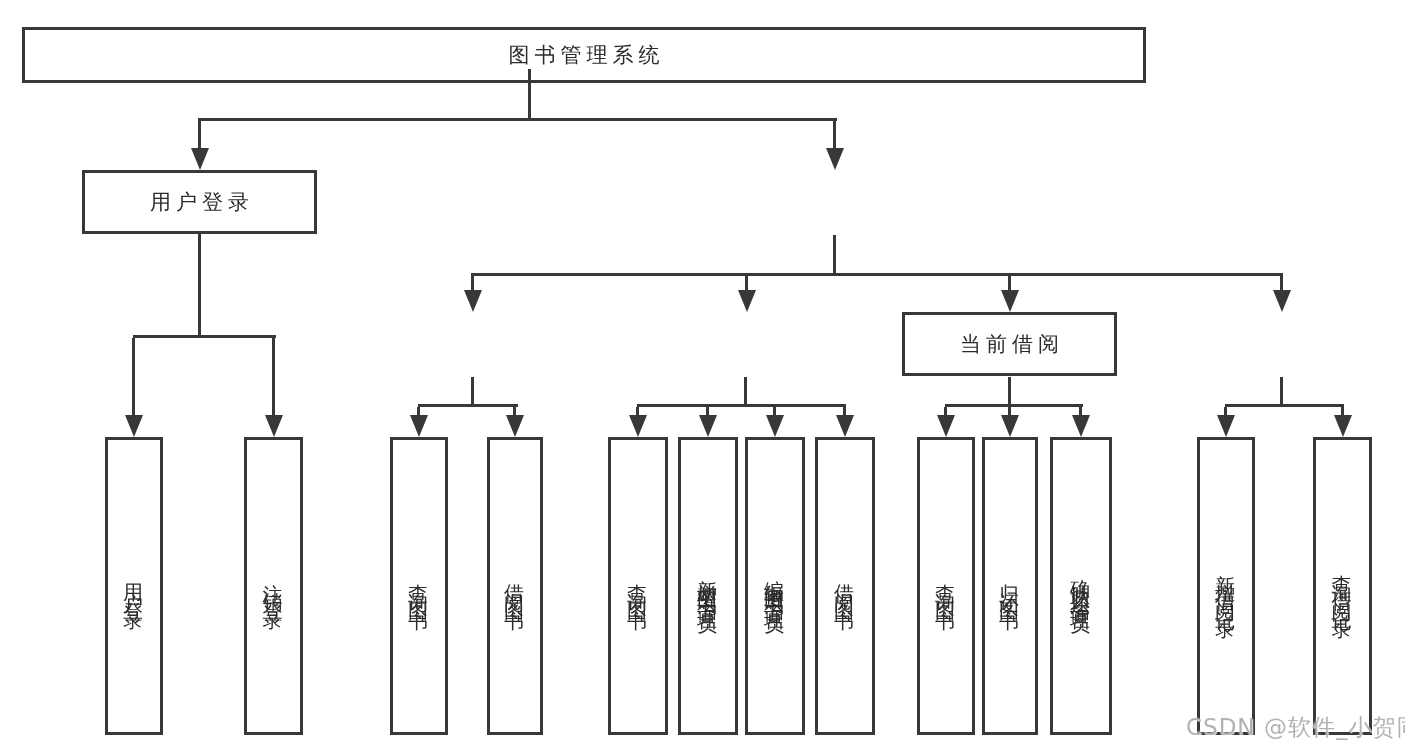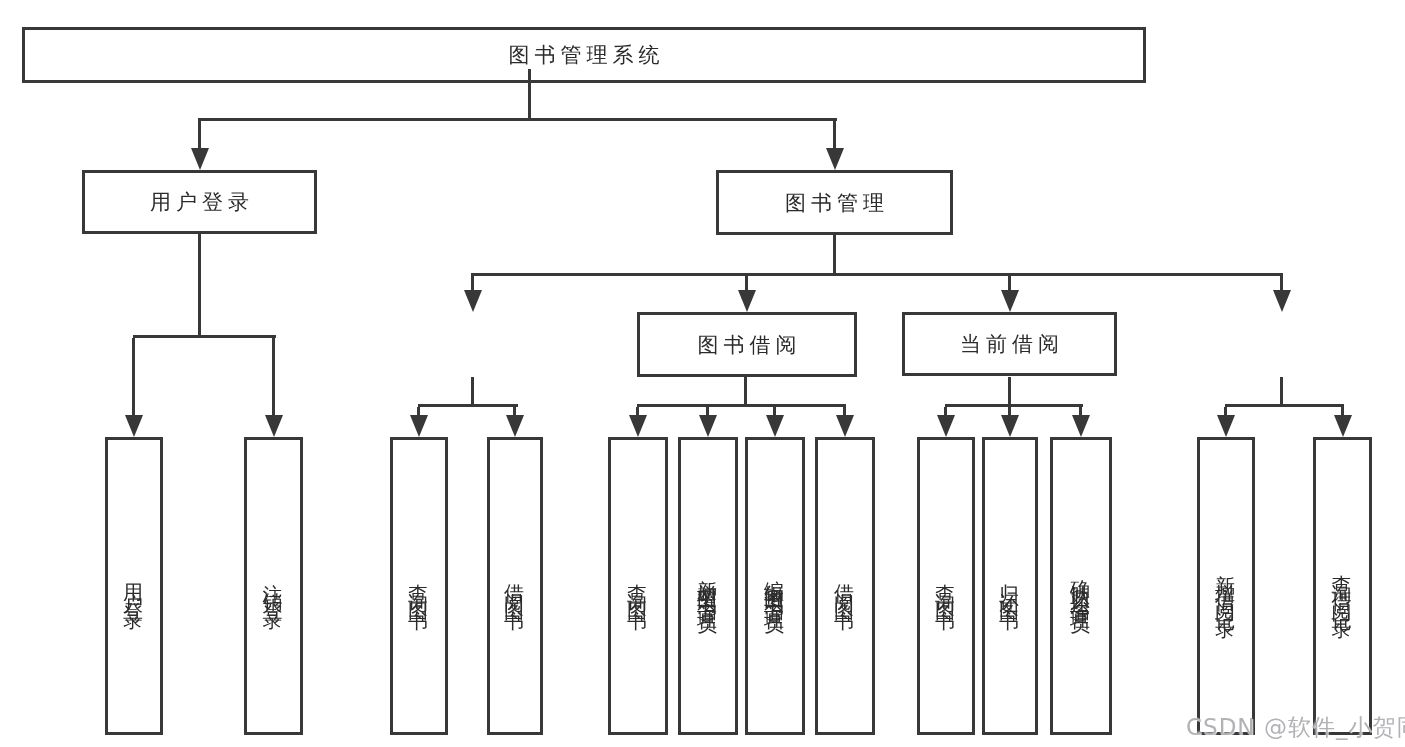--- a/index.html
+++ b/index.html
@@ -67,41 +67,39 @@
 
   <div class="hline" style="left:198px; top:118px; width:639px;"></div>
 
   <div class="vline" style="left:198px; top:121px; height:29px;"></div>
   <div class="arrow" style="left:191px; top:148px;"></div>
 
   <div class="vline" style="left:833px; top:121px; height:29px;"></div>
   <div class="arrow" style="left:826px; top:148px;"></div>
 
   <div class="box" style="left:82px; top:170px; width:235px; height:64px;">用户登录</div>
-  <div class="box" style="left:716px; top:170px; width:237px; height:65px;">图书管理</div>
 
   <div class="vline" style="left:198px; top:234px; height:101px;"></div>
   <div class="hline" style="left:133px; top:335px; width:143px;"></div>
   <div class="vline" style="left:132px; top:338px; height:77px;"></div>
   <div class="arrow" style="left:125px; top:415px;"></div>
   <div class="vline" style="left:272px; top:338px; height:77px;"></div>
   <div class="arrow" style="left:265px; top:415px;"></div>
 
   <div class="vline" style="left:833px; top:235px; height:38px;"></div>
   <div class="hline" style="left:471px; top:273px; width:812px;"></div>
   <div class="vline" style="left:471px; top:276px; height:15px;"></div>
   <div class="arrow" style="left:464px; top:290px;"></div>
   <div class="vline" style="left:745px; top:276px; height:15px;"></div>
   <div class="arrow" style="left:738px; top:290px;"></div>
   <div class="vline" style="left:1008px; top:276px; height:15px;"></div>
   <div class="arrow" style="left:1001px; top:290px;"></div>
   <div class="vline" style="left:1280px; top:276px; height:15px;"></div>
   <div class="arrow" style="left:1273px; top:290px;"></div>
 
-  <div class="box" style="left:637px; top:312px; width:220px; height:65px;">图书借阅</div>
   <div class="box" style="left:902px; top:312px; width:215px; height:64px;">当前借阅</div>
 
   <div class="vline" style="left:471px; top:377px; height:30px;"></div>
   <div class="vline" style="left:744px; top:377px; height:30px;"></div>
   <div class="vline" style="left:1008px; top:377px; height:30px;"></div>
   <div class="vline" style="left:1280px; top:377px; height:30px;"></div>
 
   <div class="hline" style="left:418px; top:404px; width:100px;"></div>
   <div class="hline" style="left:637px; top:404px; width:209px;"></div>
   <div class="hline" style="left:945px; top:404px; width:138px;"></div>

